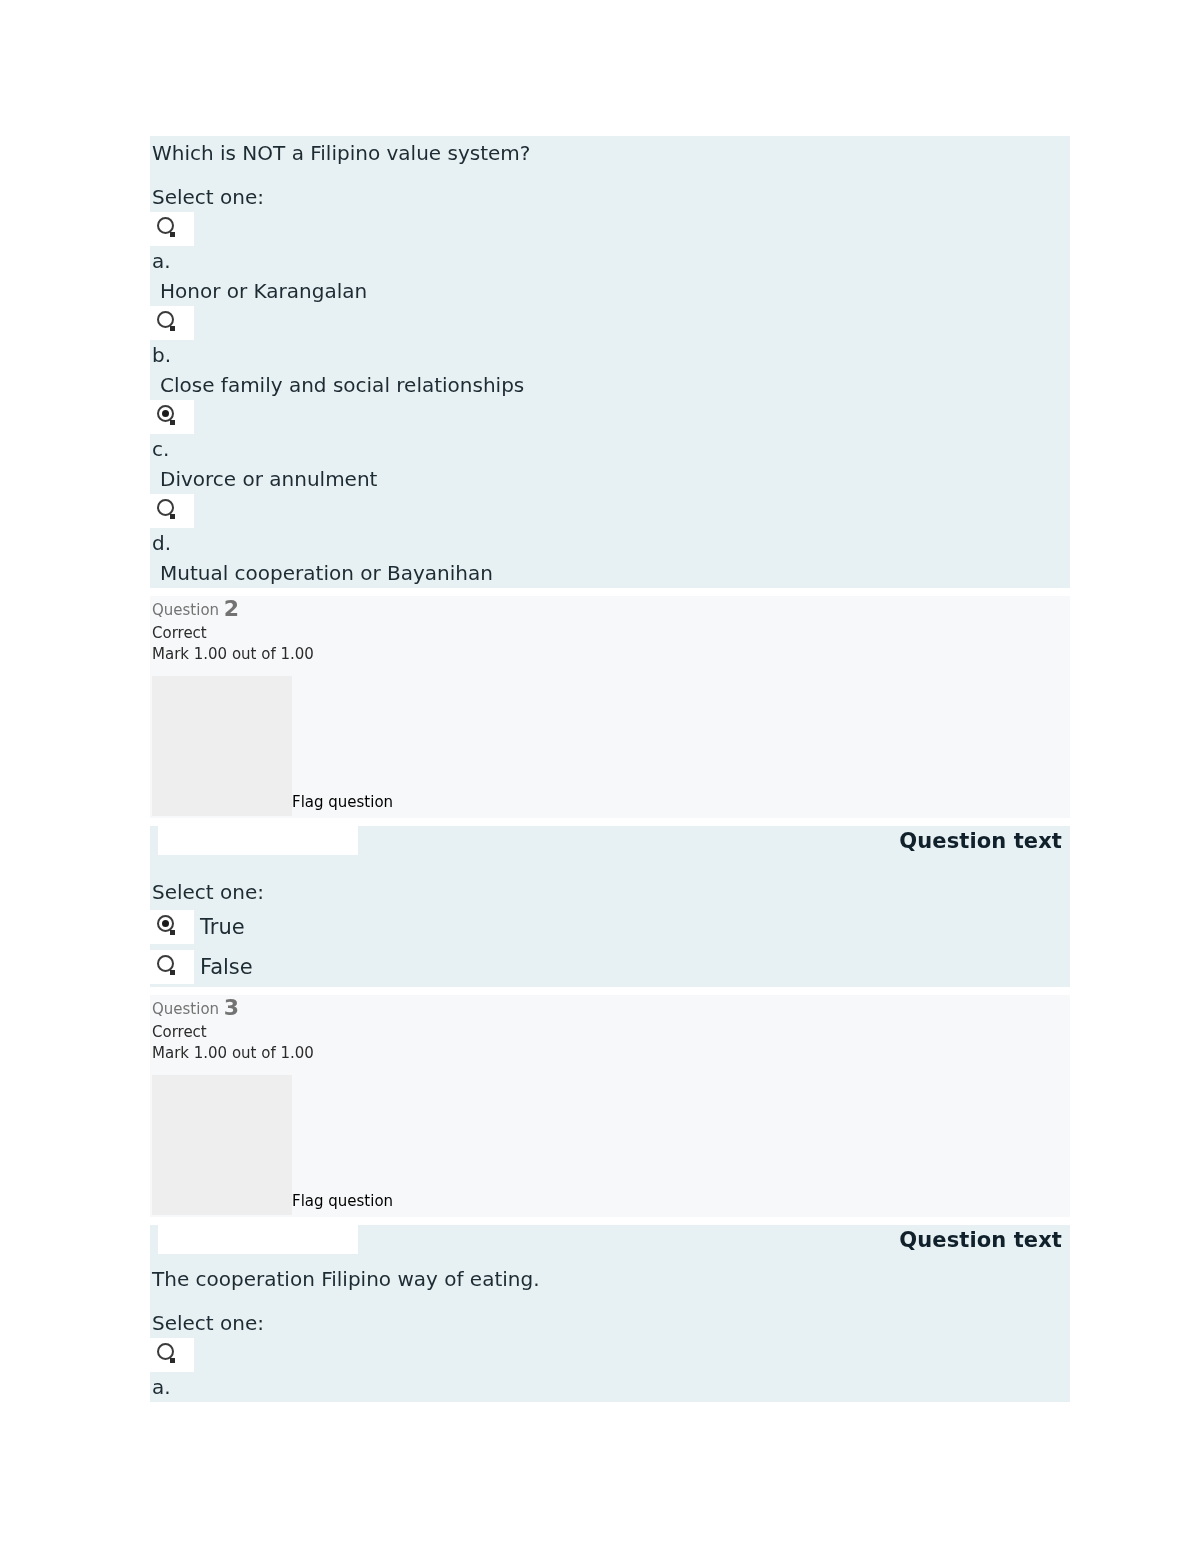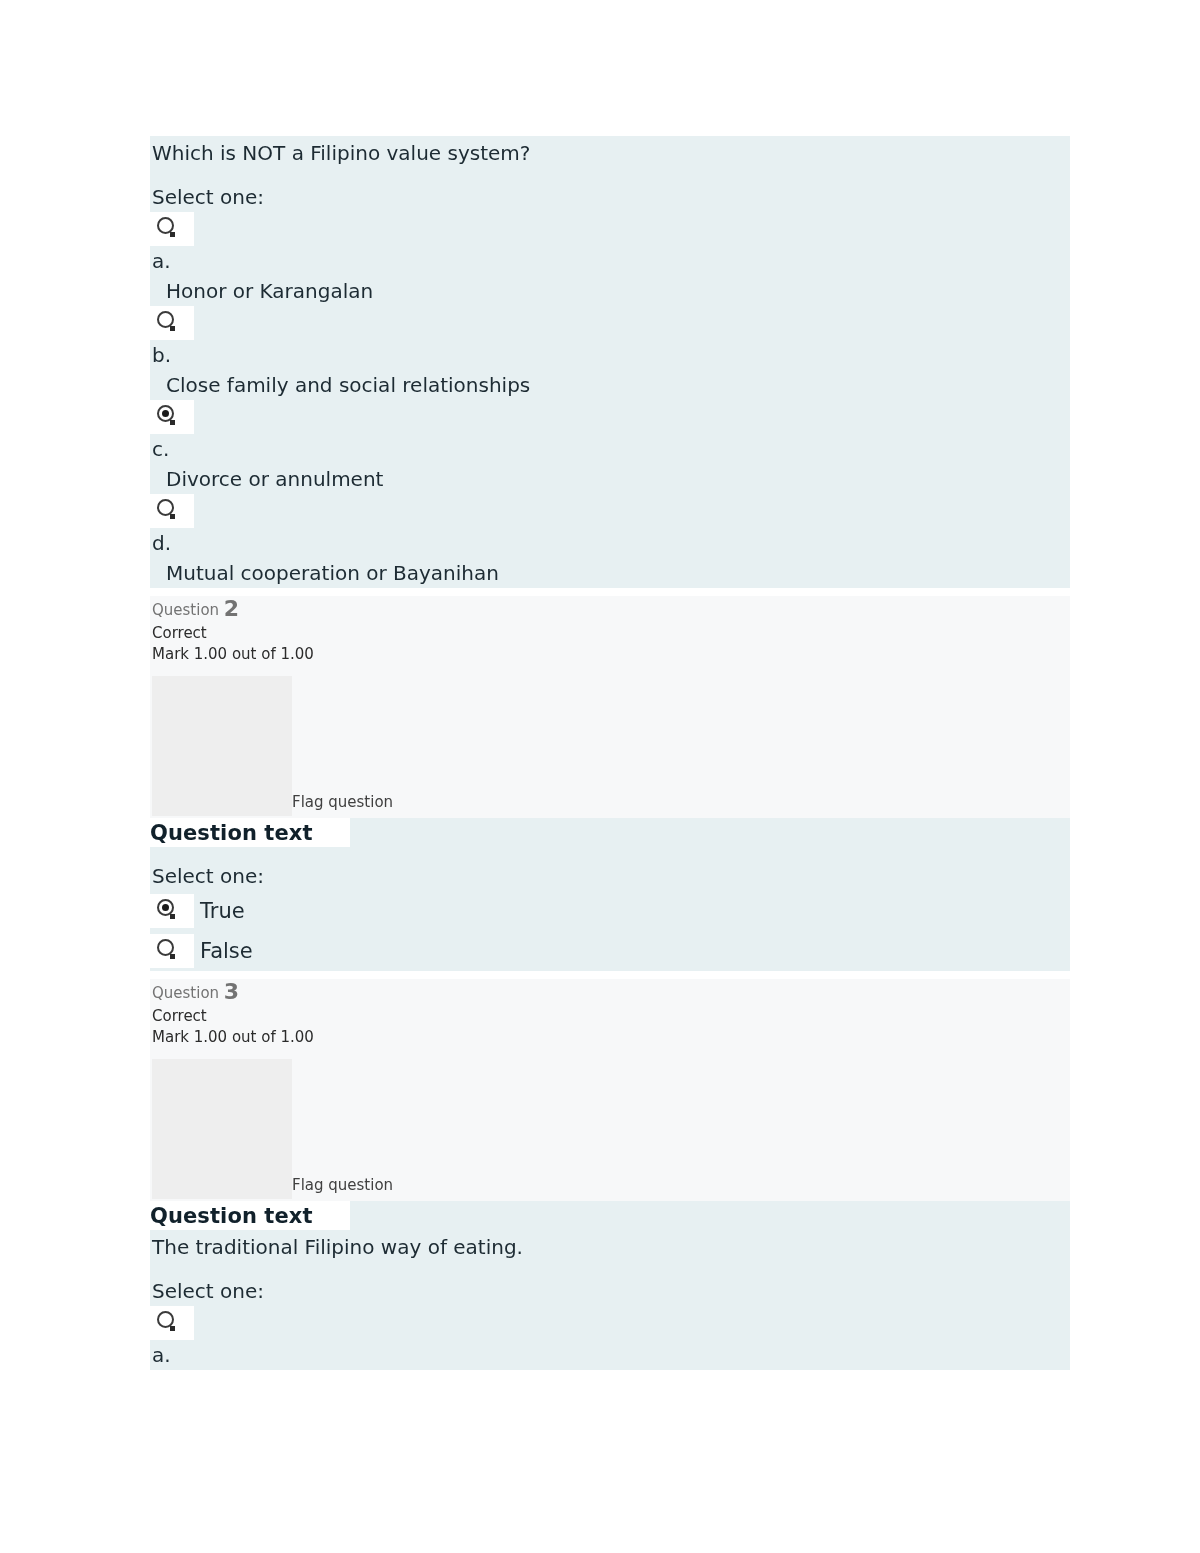--- a/index.html
+++ b/index.html
@@ -34,27 +34,27 @@
   }
 
   
   .qblock {
     background: #e7f0f2;
     padding: 0;
     margin: 0;
   }
 
   .qtext-header {
-    text-align: left;
+    text-align: right;
     font-weight: bold;
     font-size: 21px;
     line-height: 26px;
     letter-spacing: .1px;
     padding: 2px 0 1px 0;
-    margin: 0;
+    margin: 8px;
     color: #11212b;
     background: linear-gradient(to right,
         #ffffff 0px, #ffffff 200px,
         #e7f0f2 200px, #e7f0f2 100%);
   }
 
   .stem {
     font-size: 20px;
     line-height: 30px;
     padding: 2px 0 0 2px;
@@ -112,21 +112,21 @@
 
   .opt-letter {
     font-size: 20px;
     line-height: 30px;
     padding: 0 0 0 2px;
     margin: 0;
   }
   .opt-text {
     font-size: 20px;
     line-height: 30px;
-    padding: 0 0 0 16px;
+    padding: 0 0 0 10px;
     margin: 0;
   }
 
   
   .tf-row {
     display: flex;
     align-items: center;
     gap: 0;
     height: 40px;
   }
@@ -173,21 +173,21 @@
     width: 140px;
     height: 140px;
     background: #eeeeee;
   }
   .flag-q {
     position: absolute;
     left: 142px;
     top: 196px;
     font-size: 15px;
     line-height: 20px;
-    color: #404040;
+    color: #000000;
   }
 
   .gap { height: 8px; background: #ffffff; }
 </style>
 </head>
 <body>
 
 <div class="page">
   <div class="doc" id="doc-root">
       <div class="qblock">
@@ -255,21 +255,21 @@
       <div class="gap"></div>
       <div class="infoblock">
         <div class="info-line qnum"><span>Question </span><b>3</b></div>
         <div class="info-line qstate">Correct</div>
         <div class="info-line qmark">Mark 1.00 out of 1.00</div>
         <div class="grey-box"></div>
         <div class="flag-q">Flag question</div>
       </div>
       <div class="qblock">
         <div class="qtext-header">Question text</div>
-        <div class="stem">The traditional Filipino way of eating.</div>
+        <div class="stem">The cooperation Filipino way of eating.</div>
         <div class="select-one">Select one:</div>
         <div>
           <span class="radio-wrap">
             <span class="radio"></span>
             <span class="notch"></span>
           </span>
           <div class="opt-letter">a.</div>
         </div>
       </div>
     </div>

